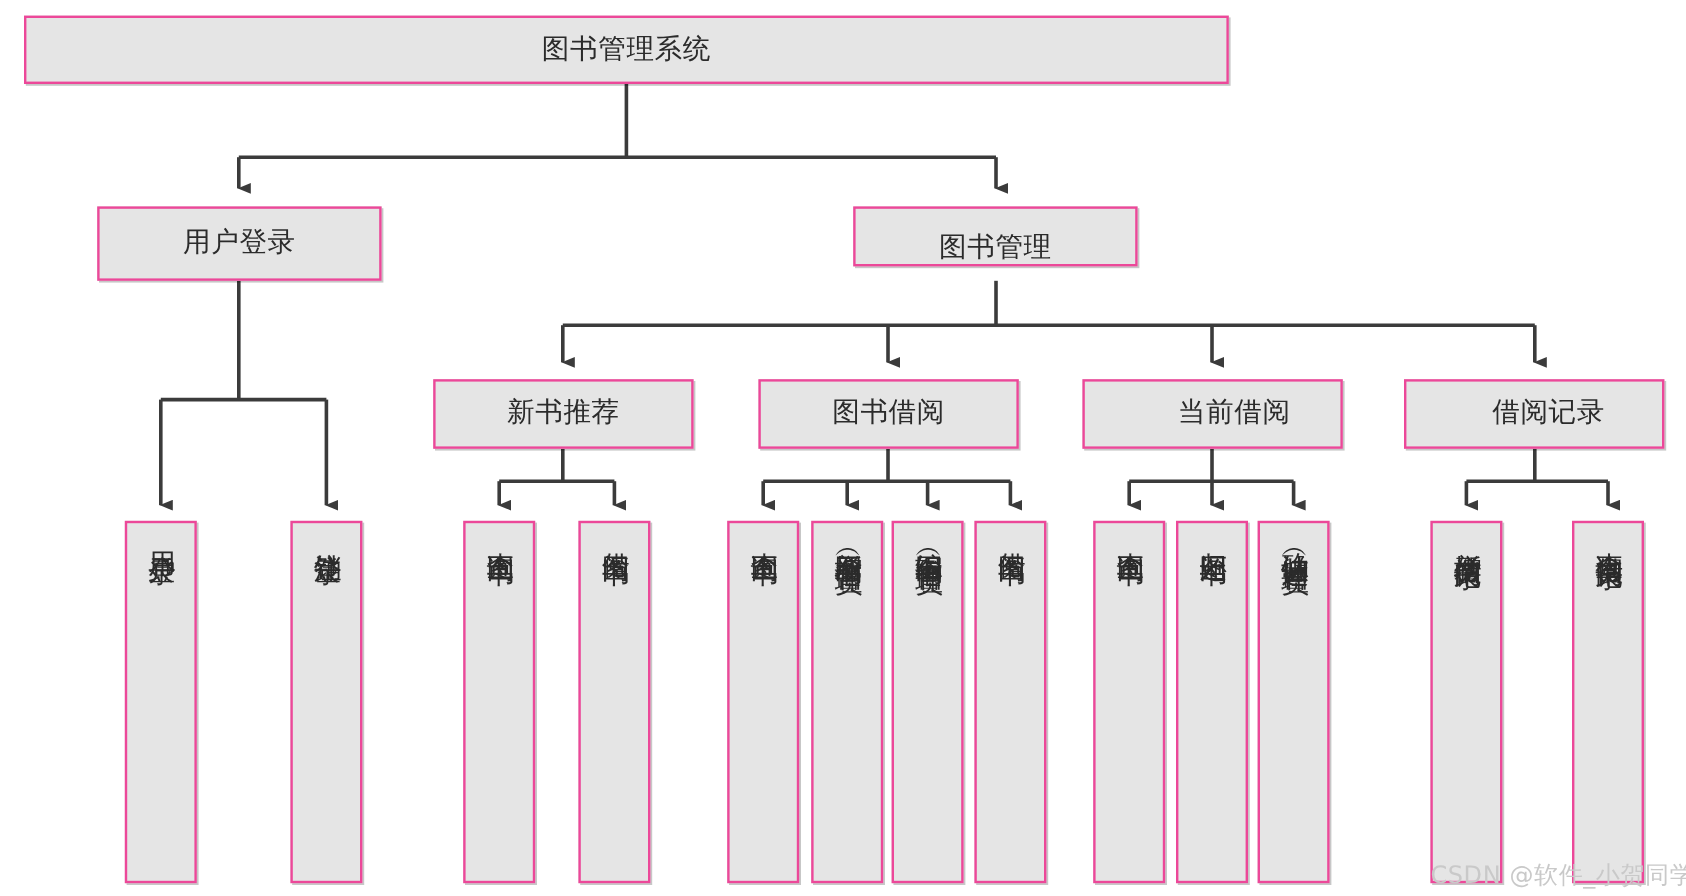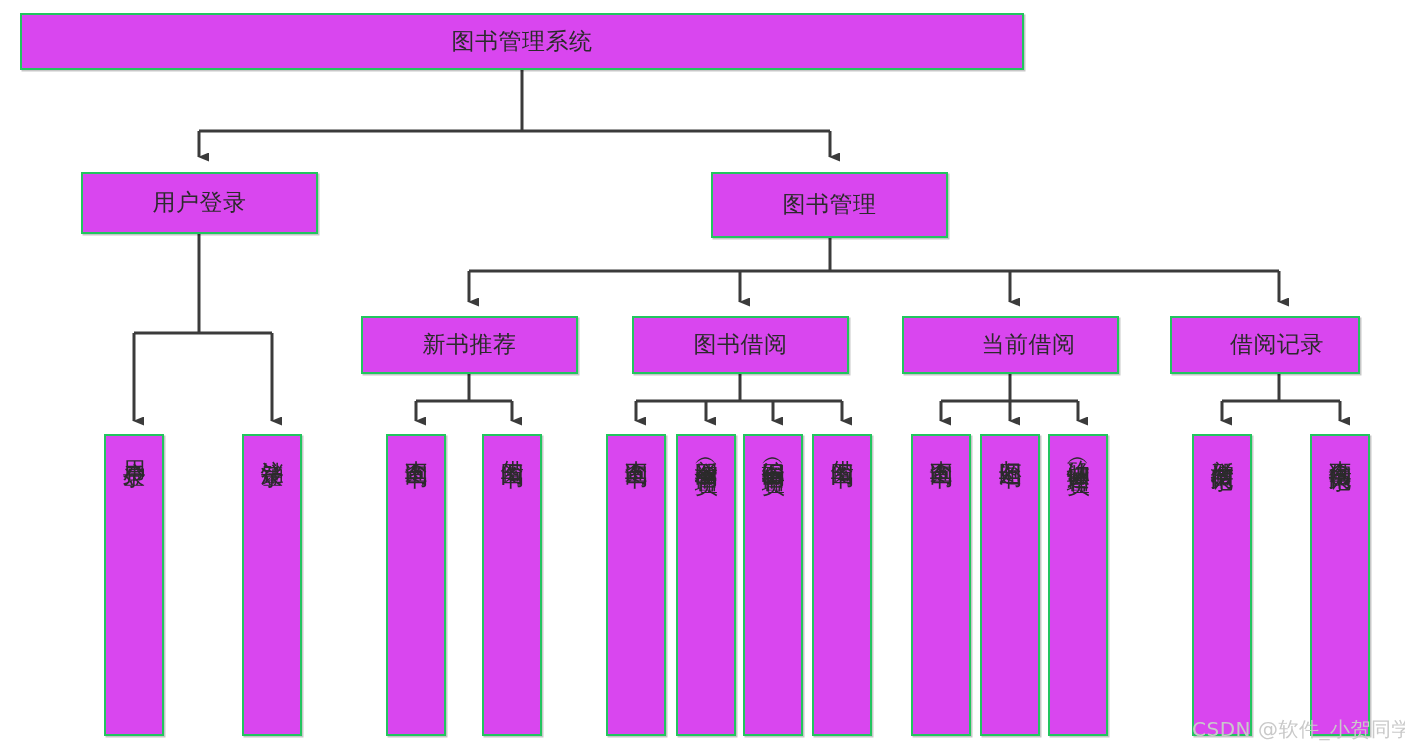--- a/index.html
+++ b/index.html
@@ -23,22 +23,22 @@
     position: absolute;
     left: 0;
     top: 0;
     width: 1405px;
     height: 747px;
     pointer-events: none;
   }
   .node {
     position: absolute;
     box-sizing: border-box;
-    background: #d946ef;
-    border: 2px solid #22c55e;
+    background: #e5e5e5;
+    border: 2px solid #ec4899;
     display: flex;
     align-items: center;
     justify-content: center;
     box-shadow: 1.5px 1.5px 0 rgba(0,0,0,0.22);
   }
   .node-label {
     color: #2b2b2b;
     line-height: 1.18;
     text-align: center;
     white-space: pre;
@@ -124,37 +124,37 @@
   </svg>
 
   <div class="node horizontal" style="left:20px; top:13px; width:1004px; height:57px;">
     <span class="node-label">图书管理系统</span>
   </div>
 
   <div class="node horizontal" style="left:81px; top:172px; width:237px; height:62px;">
     <span class="node-label">用户登录</span>
   </div>
 
-  <div class="node horizontal" style="left:711px; top:172px; width:237px; height:66px;">
+  <div class="node horizontal" style="left:711px; top:172px; width:237px; height:50px;align-items:flex-end;">
     <span class="node-label">图书管理</span>
   </div>
 
   <div class="node horizontal" style="left:361px; top:316px; width:217px; height:58px;">
     <span class="node-label">新书推荐</span>
   </div>
 
   <div class="node horizontal" style="left:632px; top:316px; width:217px; height:58px;">
     <span class="node-label">图书借阅</span>
   </div>
 
   <div class="node horizontal" style="left:902px; top:316px; width:217px; height:58px;padding-left:36px;">
     <span class="node-label">当前借阅</span>
   </div>
 
-  <div class="node horizontal" style="left:1170px; top:316px; width:190px; height:58px;padding-left:24px;">
+  <div class="node horizontal" style="left:1170px; top:316px; width:217px; height:58px;padding-left:24px;">
     <span class="node-label">借阅记录</span>
   </div>
 
   <div class="node vertical" style="left:104px; top:434px; width:60px; height:302px;">
     <span class="node-label">用户登录</span>
   </div>
 
   <div class="node vertical" style="left:242px; top:434px; width:60px; height:302px;">
     <span class="node-label">注销登录</span>
   </div>

